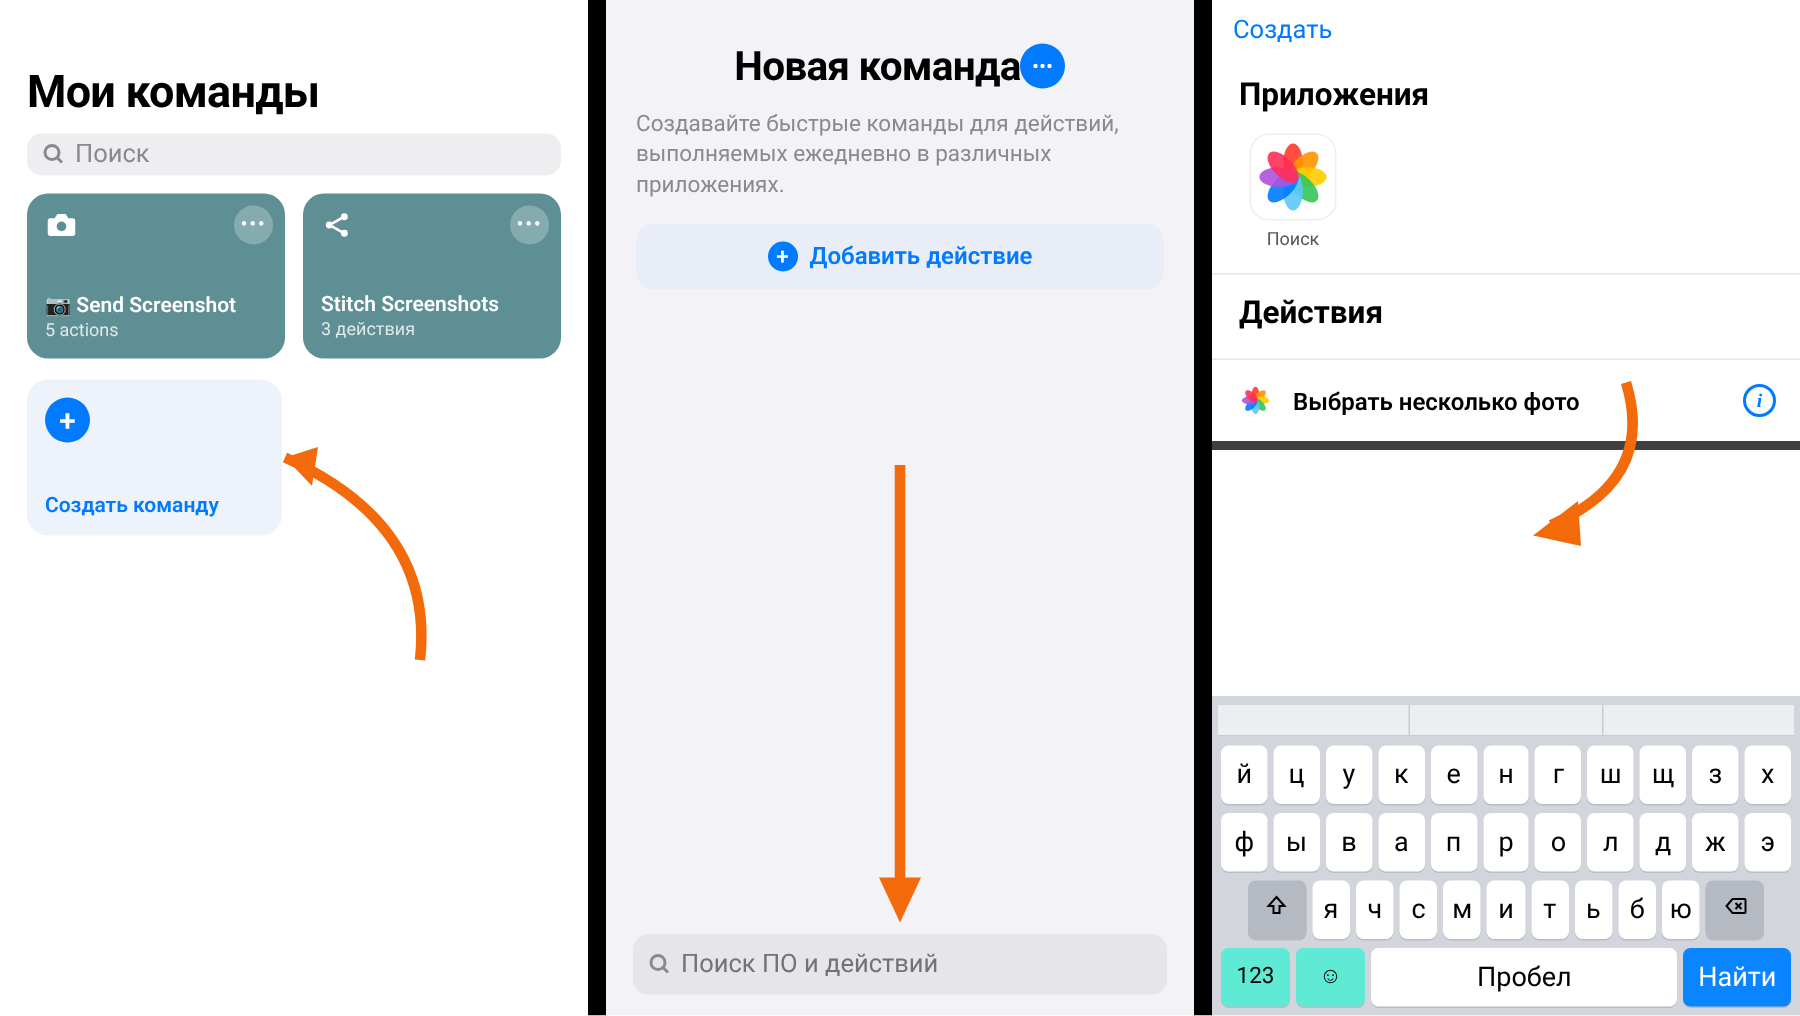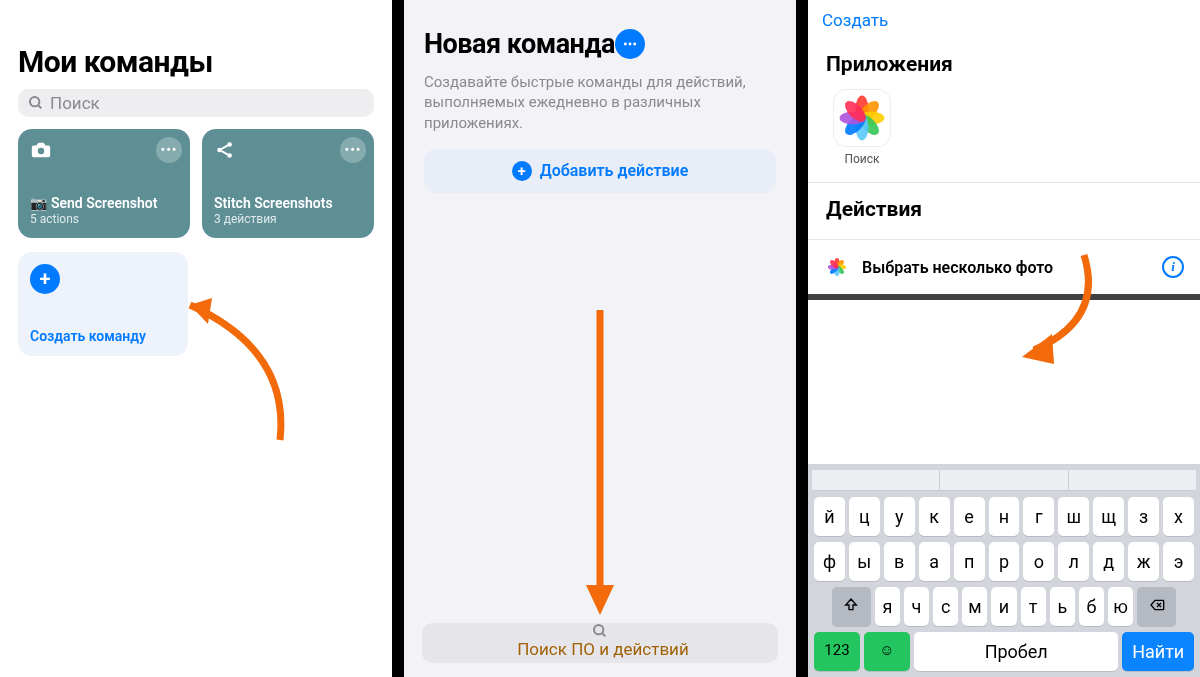--- a/index.html
+++ b/index.html
@@ -20,27 +20,27 @@
   .card-teal .ic { color: #fff; }
   .card-teal .ct-name { color: #fff; font-size: 14px; font-weight: 600; margin-top: 30px; }
   .card-teal .ct-sub { color: rgba(255,255,255,0.8); font-size: 12px; margin-top: 1px; }
   .card-create { width: 170px; margin: 14px 18px 0; background: #eef2fb; border-radius: 14px; padding: 12px; min-height: 100px; position: relative; }
   .card-create .plus { width: 30px; height: 30px; border-radius: 50%; background: #007aff; color: #fff; display: flex; align-items: center; justify-content: center; font-size: 20px; font-weight: 600; }
   .card-create .cc-label { color: #007aff; font-size: 14px; font-weight: 600; margin-top: 34px; }
 
   .arrow1 { position: absolute; left: 160px; top: 280px; pointer-events: none; }
 
   
-  .p2-top { display: flex; align-items: center; justify-content: flex-start; padding: 28px 20px 6px; }
+  .p2-top { display: flex; align-items: center; justify-content: center; padding: 28px 20px 6px; }
   .p2-title { font-size: 27px; font-weight: 700; color: #000; letter-spacing: -0.5px; }
   .p2-more { width: 30px; height: 30px; border-radius: 50%; background: #007aff; display: flex; align-items: center; justify-content: center; color: #fff; }
   .p2-desc { color: #8a8a8e; font-size: 15px; line-height: 1.35; padding: 6px 20px 16px; }
   .add-action { margin: 0 20px; background: #e9edf7; border-radius: 12px; height: 44px; display: flex; align-items: center; justify-content: center; gap: 8px; color: #007aff; font-size: 16px; font-weight: 600; }
   .add-action .mini-plus { width: 20px; height: 20px; border-radius: 50%; background: #007aff; color: #fff; display: flex; align-items: center; justify-content: center; font-size: 15px; }
-  .p2-searchbar { position: absolute; left: 18px; right: 18px; bottom: 14px; background: #e6e6ea; border-radius: 10px; height: 40px; display: flex; align-items: center; padding: 0 10px; color: #a16207; flex-direction: column; }
+  .p2-searchbar { position: absolute; left: 18px; right: 18px; bottom: 14px; background: #e6e6ea; border-radius: 10px; height: 40px; display: flex; align-items: center; padding: 0 10px; color: #737373; }
   .p2-searchbar span { margin-left: 6px; font-size: 17px; }
   .arrow2 { position: absolute; left: 50%; top: 310px; transform: translateX(-50%); pointer-events: none; }
 
   
   .p3-top { display: flex; align-items: center; gap: 10px; padding: 10px 14px 8px; }
   .p3-search { flex: 1; background: #eeeef0; border-radius: 10px; height: 36px; display: flex; align-items: center; padding: 0 8px; }
   .p3-search input { flex: 1; border: none; background: transparent; font-size: 17px; color: #000; outline: none; margin-left: 6px; }
   .p3-search .clear { width: 18px; height: 18px; border-radius: 50%; background: #b8b8bc; color: #fff; display: flex; align-items: center; justify-content: center; font-size: 12px; }
   .p3-cancel { color: #007aff; font-size: 17px; }
   .p3-section-title { font-size: 21px; font-weight: 700; padding: 14px 18px 8px; color: #000; }
@@ -60,21 +60,21 @@
   .kb-suggest { display: flex; background: #eceef1; border-bottom: 1px solid #c9ccd2; }
   .kb-suggest div { flex: 1; text-align: center; padding: 10px 0; font-size: 17px; color: #000; border-right: 1px solid #c9ccd2; }
   .kb-suggest div:last-child { border-right: none; }
   .kb-row { display: flex; gap: 4px; margin: 6px 2px; }
   .key { flex: 1; background: #fff; border-radius: 5px; text-align: center; padding: 9px 0; font-size: 18px; color: #000; box-shadow: 0 1px 0 #b9bcc2; }
   .key.util { background: #b4b9c2; }
   .kb-row.short { padding: 0 18px; }
   .kb-bottom { display: flex; gap: 4px; margin: 6px 2px 2px; }
   .kb-bottom .key.space { flex: 4; }
   .kb-bottom .key.find { flex: 1.4; background: #0a84ff; color: #fff; }
-  .kb-bottom .key.small { flex: 0.9; background: #22c55e; font-size: 15px; }
+  .kb-bottom .key.small { flex: 0.9; background: #5eead4; font-size: 15px; }
 
   .flower-svg { width: 100%; height: 100%; }
 </style>
 </head>
 <body>
 
 <div class="phone p1">
   <div class="p1-header">
     <div class="p1-title">Мои команды</div>
   </div>

